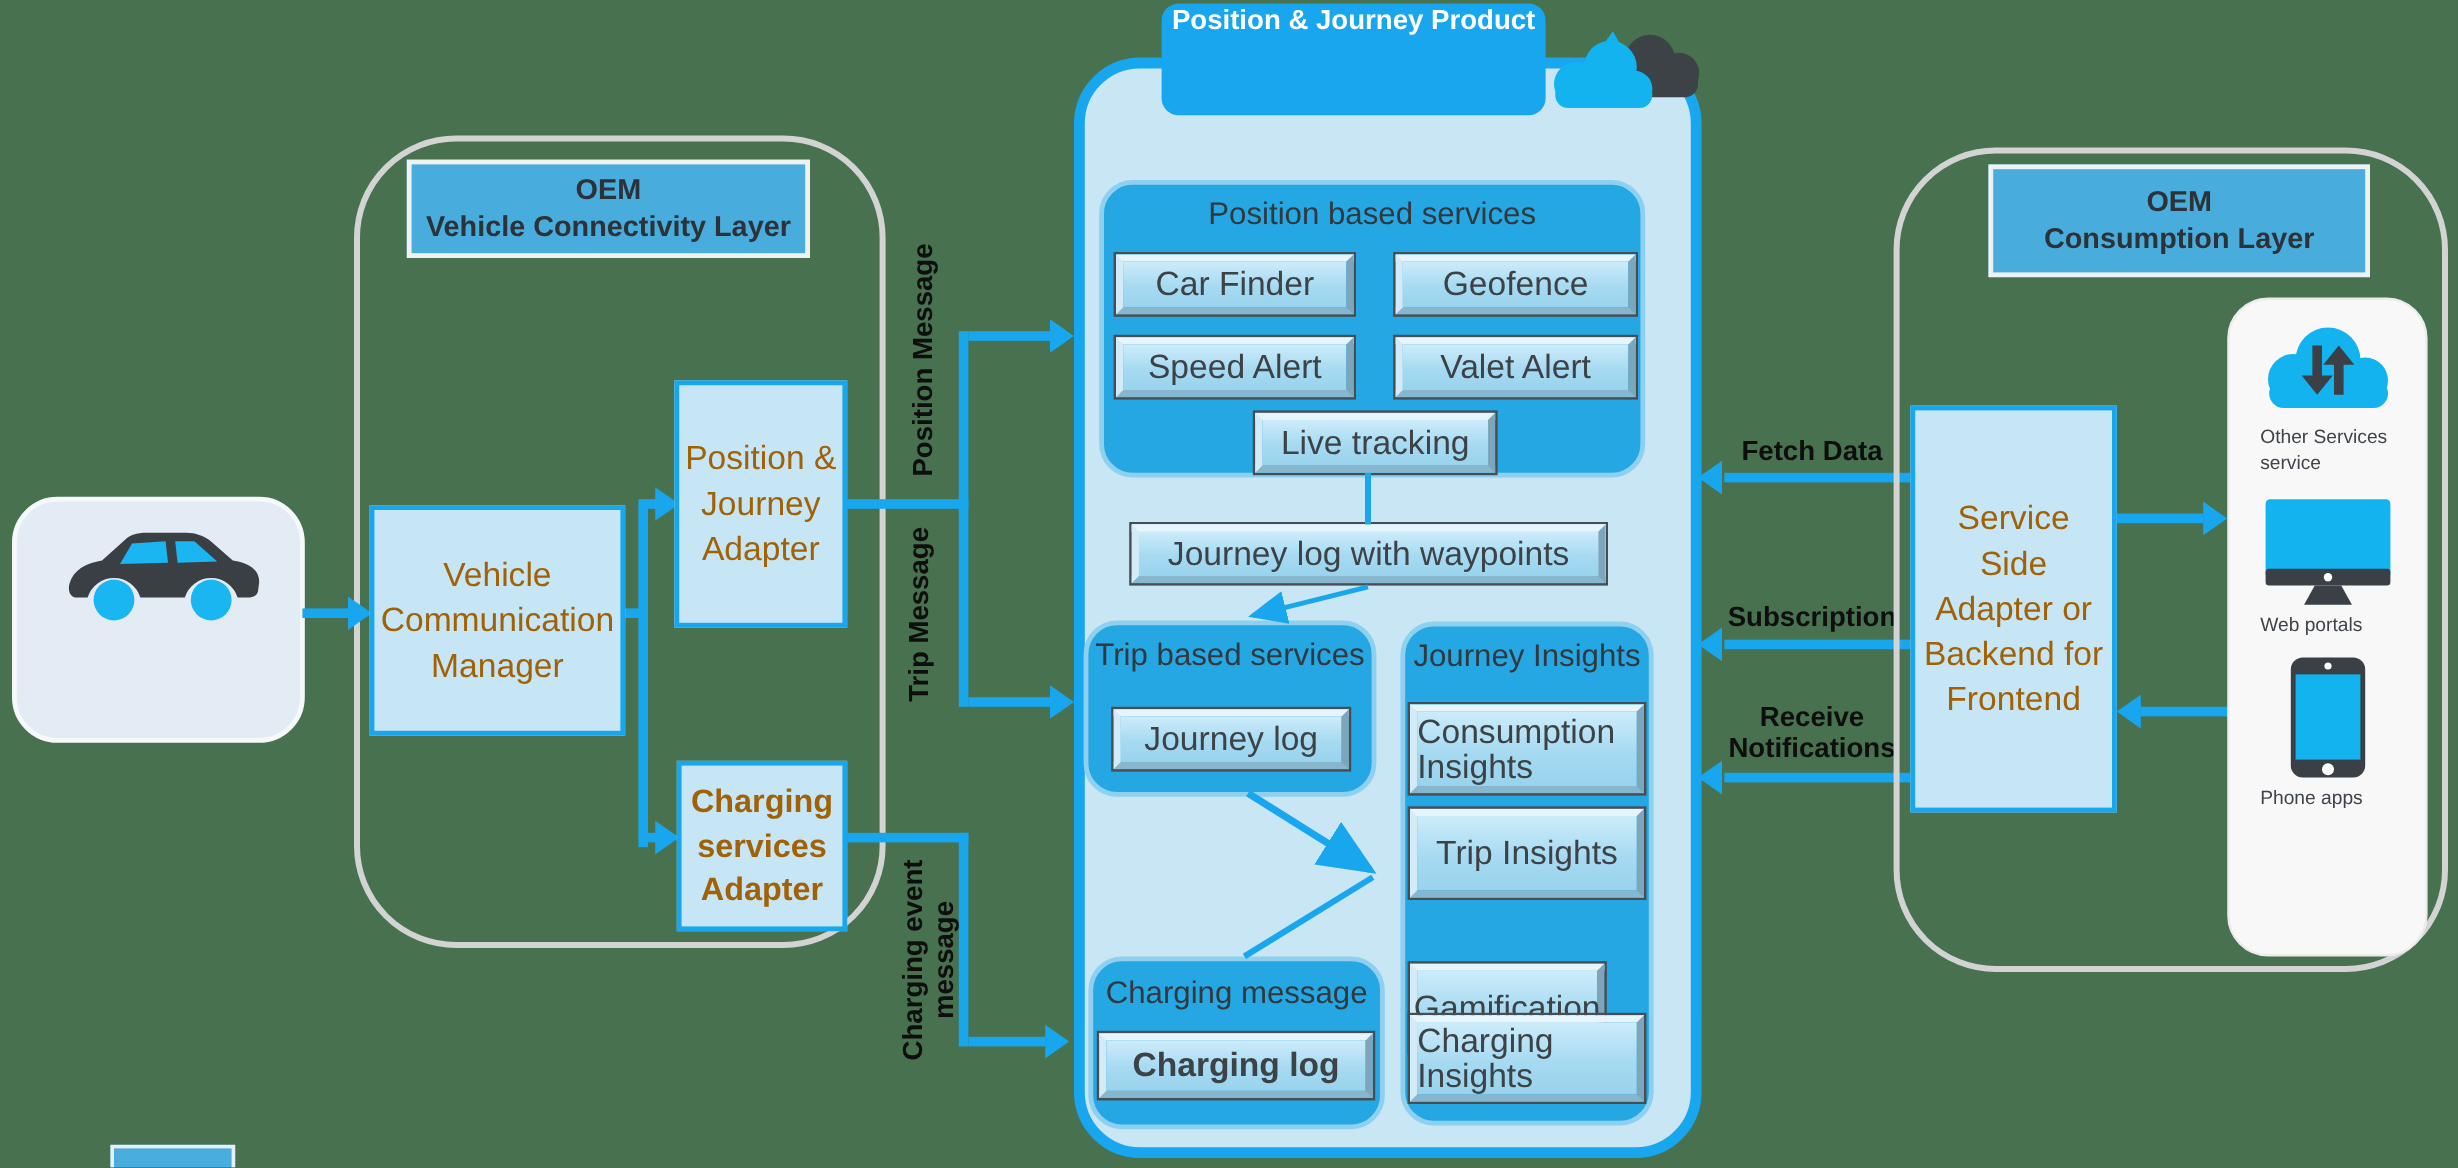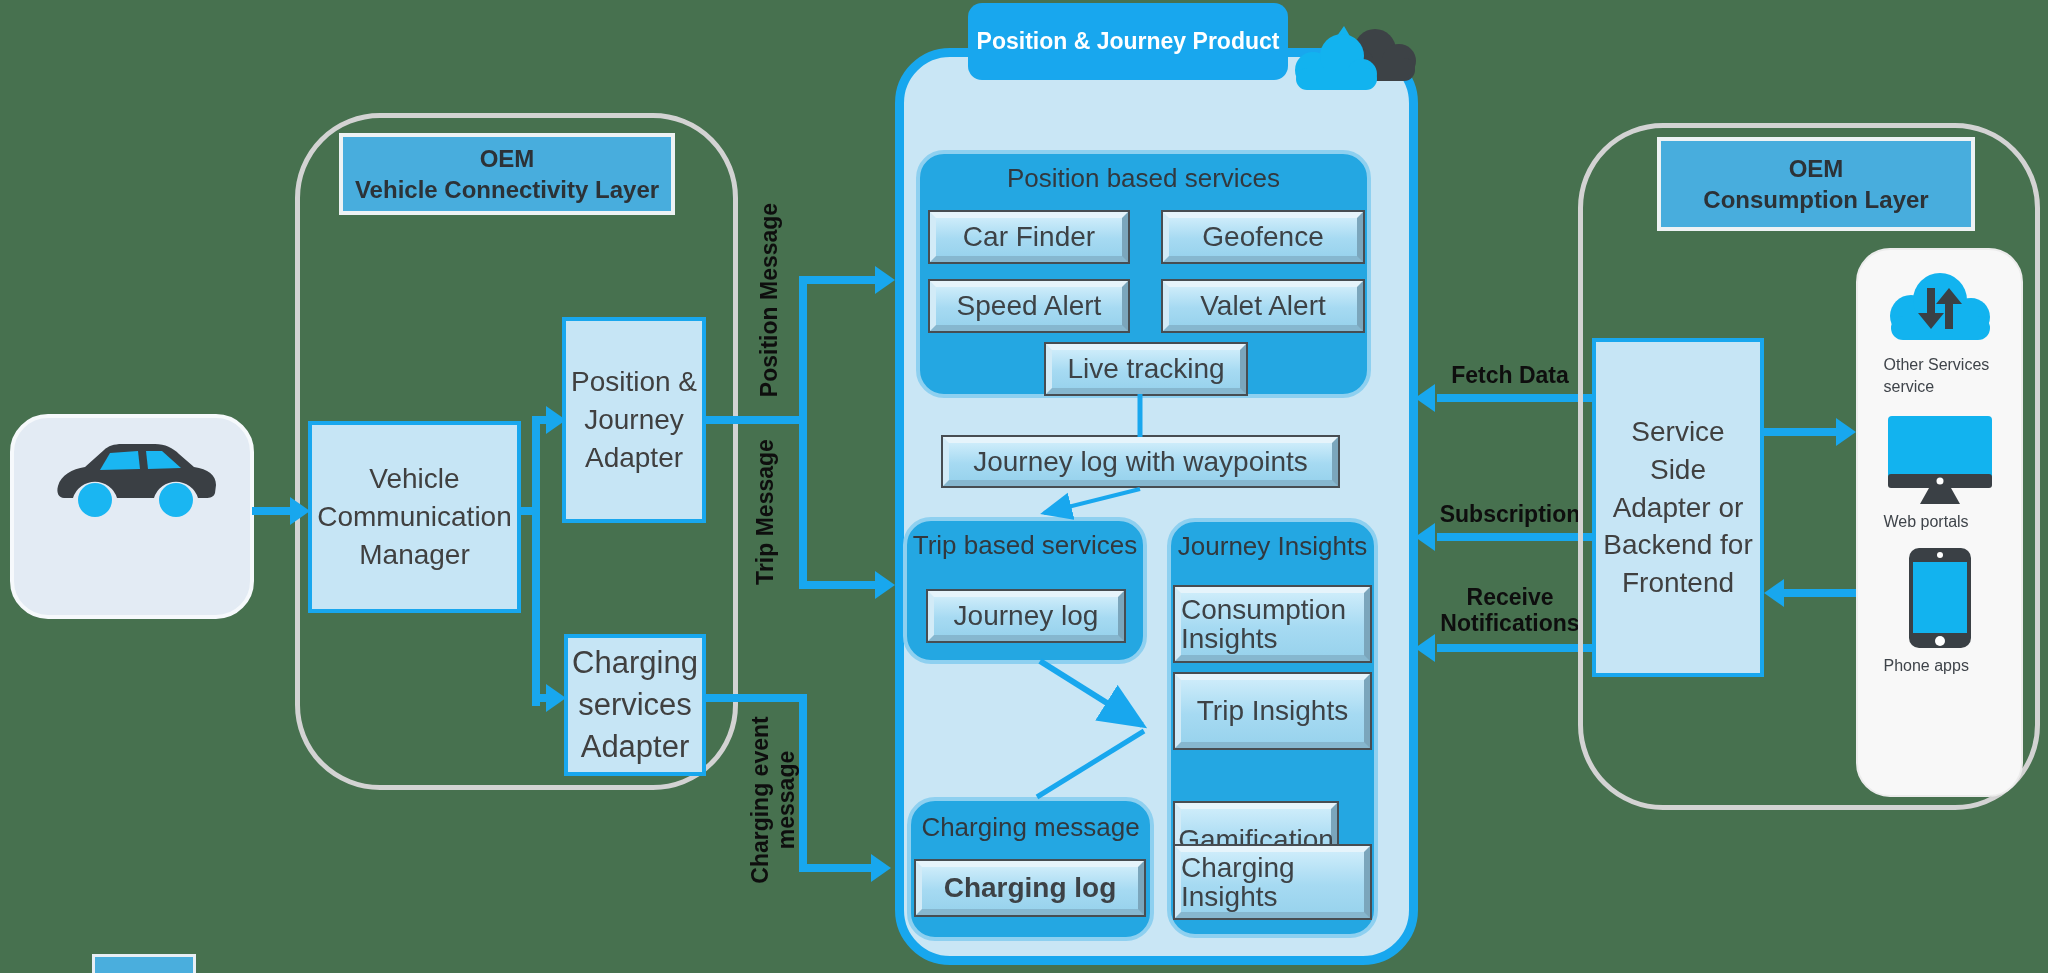--- a/index.html
+++ b/index.html
@@ -13,30 +13,30 @@
   .titlebox{
     position:absolute;background:#48ADDD;border:4px solid #EEF2F4;box-sizing:border-box;
     display:flex;flex-direction:column;align-items:center;justify-content:center;
     color:#2C3237;font-weight:bold;text-align:center;line-height:1.3;
   }
   .titlebox span{white-space:nowrap;font-size:24px;}
   
   .lightbox{
     position:absolute;background:#C6E5F5;border:4px solid #18A7EE;box-sizing:border-box;
     display:flex;align-items:center;justify-content:center;text-align:center;
-    color:#404040;font-size:28px;line-height:1.35;padding:4px;
+    color:#a16207;font-size:28px;line-height:1.35;padding:4px;
   }
   
   .product{
     position:absolute;left:895px;top:48px;width:523px;height:917px;
     background:#C9E6F5;border:9px solid #18A7EE;border-radius:55px;box-sizing:border-box;
   }
   .product-tab{
-    position:absolute;left:968px;top:3px;width:320px;height:77px;background:#18A7EE;
-    border-radius:14px;display:flex;align-items:center;justify-content:center;
+    position:absolute;left:968px;top:3px;width:320px;height:93px;background:#18A7EE;
+    border-radius:14px;display:flex;align-items:flex-start;justify-content:center;
     color:#FFFFFF;font-weight:bold;font-size:23px;
   }
   
   .section{position:absolute;background:#24A7E2;border:4px solid #8ED0F0;border-radius:28px;box-sizing:border-box;}
   .section-title{position:absolute;left:0;right:0;text-align:center;color:#32383E;font-size:26px;}
   
   .bevel{
     position:absolute;box-sizing:border-box;
     display:flex;align-items:center;justify-content:center;text-align:left;
     background:linear-gradient(180deg,#CDECFA 0%,#A6DAF2 55%,#99D3ED 100%);
@@ -112,21 +112,21 @@
   <div class="arr r" style="left:546px;top:406px;"></div>
   <div class="hline" style="left:540px;top:694px;width:8px;height:8px;"></div>
   <div class="arr r" style="left:546px;top:684px;"></div>
 
   <div class="lightbox" style="left:308px;top:421px;width:213px;height:192px;">
     <span>Vehicle Communication Manager</span>
   </div>
   <div class="lightbox" style="left:562px;top:317px;width:144px;height:206px;">
     <span>Position &amp; Journey Adapter</span>
   </div>
-  <div class="lightbox" style="left:564px;top:634px;width:142px;height:142px;font-size:31px;">
+  <div class="lightbox" style="left:564px;top:634px;width:142px;height:142px;font-size:27px;font-weight:bold;">
     <span>Charging services Adapter</span>
   </div>
 
   <div class="hline" style="left:705px;top:416px;width:102px;height:8px;"></div>
   <div class="vline" style="left:799px;top:276px;width:8px;height:313px;"></div>
   <div class="hline" style="left:807px;top:276px;width:68px;height:8px;"></div>
   <div class="arr r" style="left:875px;top:266px;"></div>
   <div class="hline" style="left:807px;top:581px;width:68px;height:8px;"></div>
   <div class="arr r" style="left:875px;top:571px;"></div>
 

